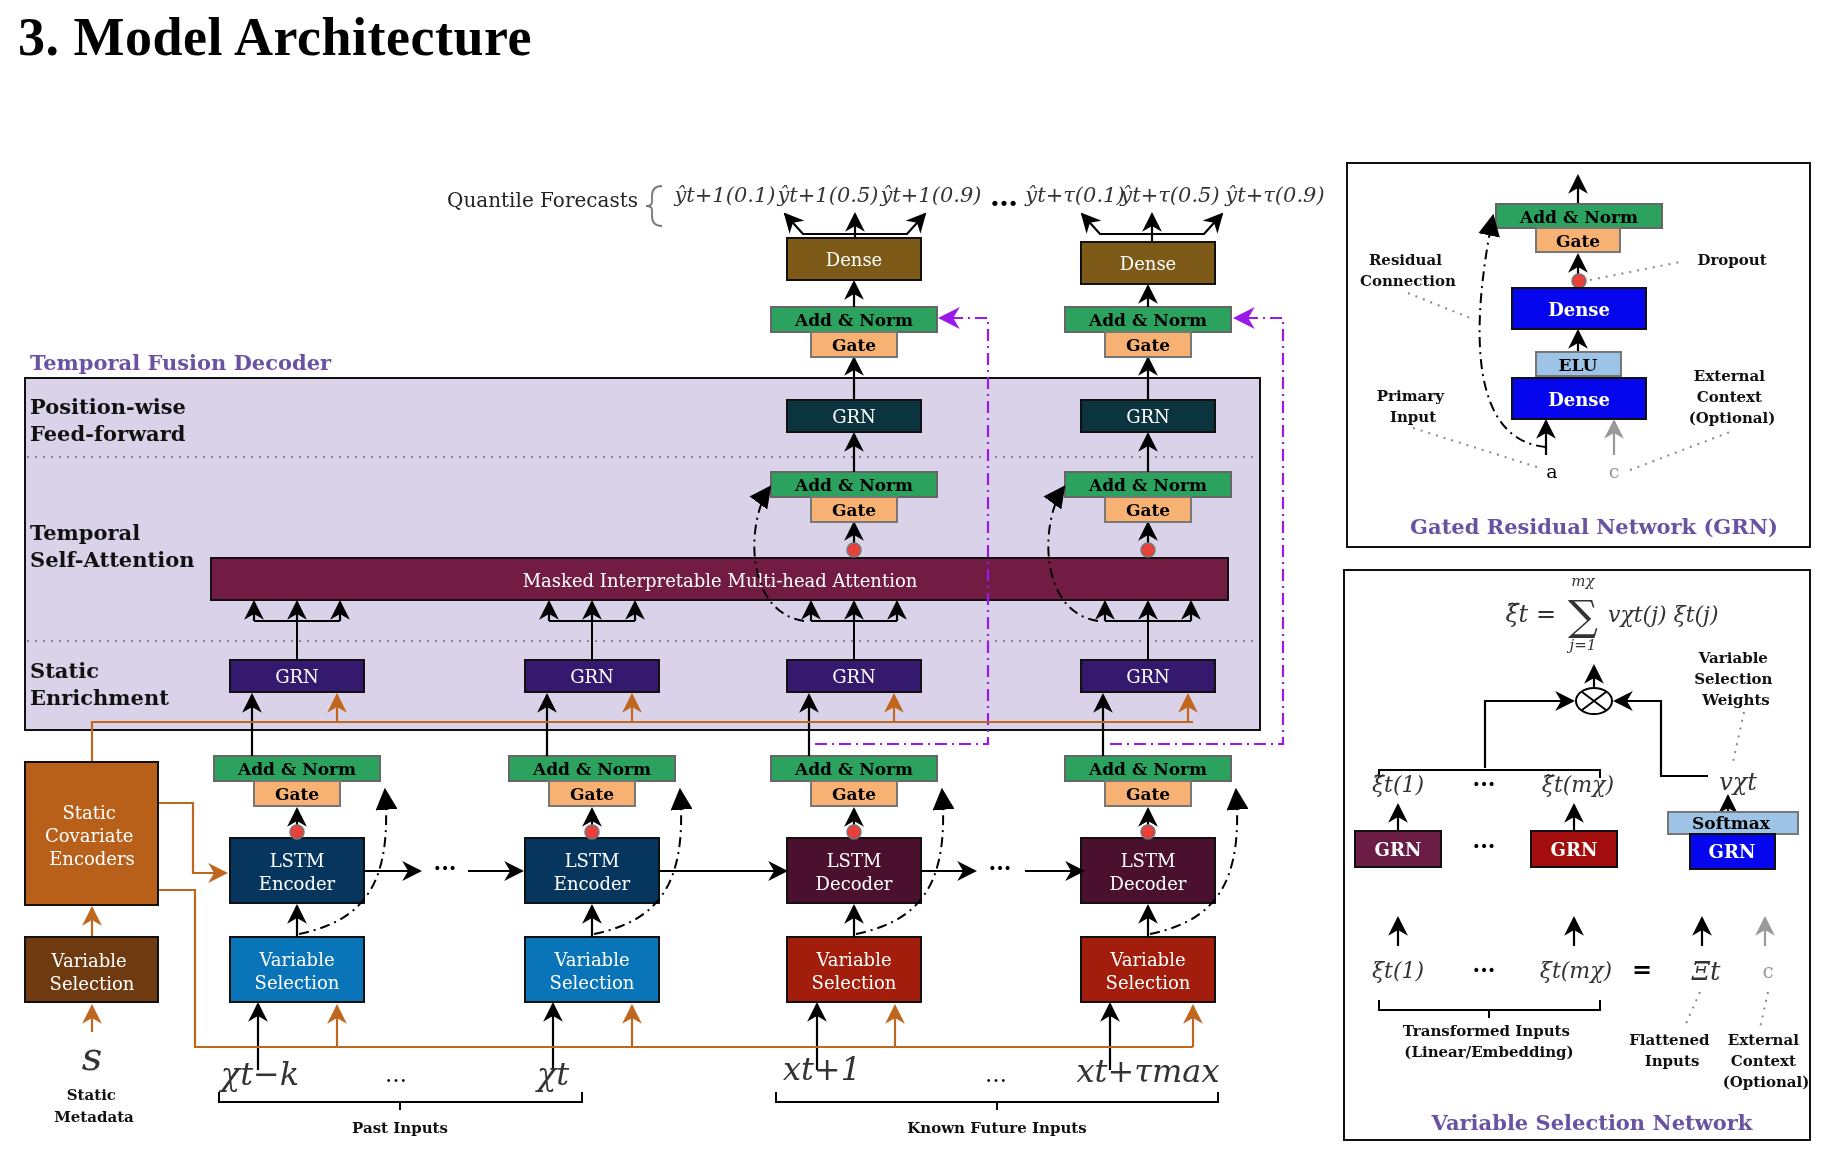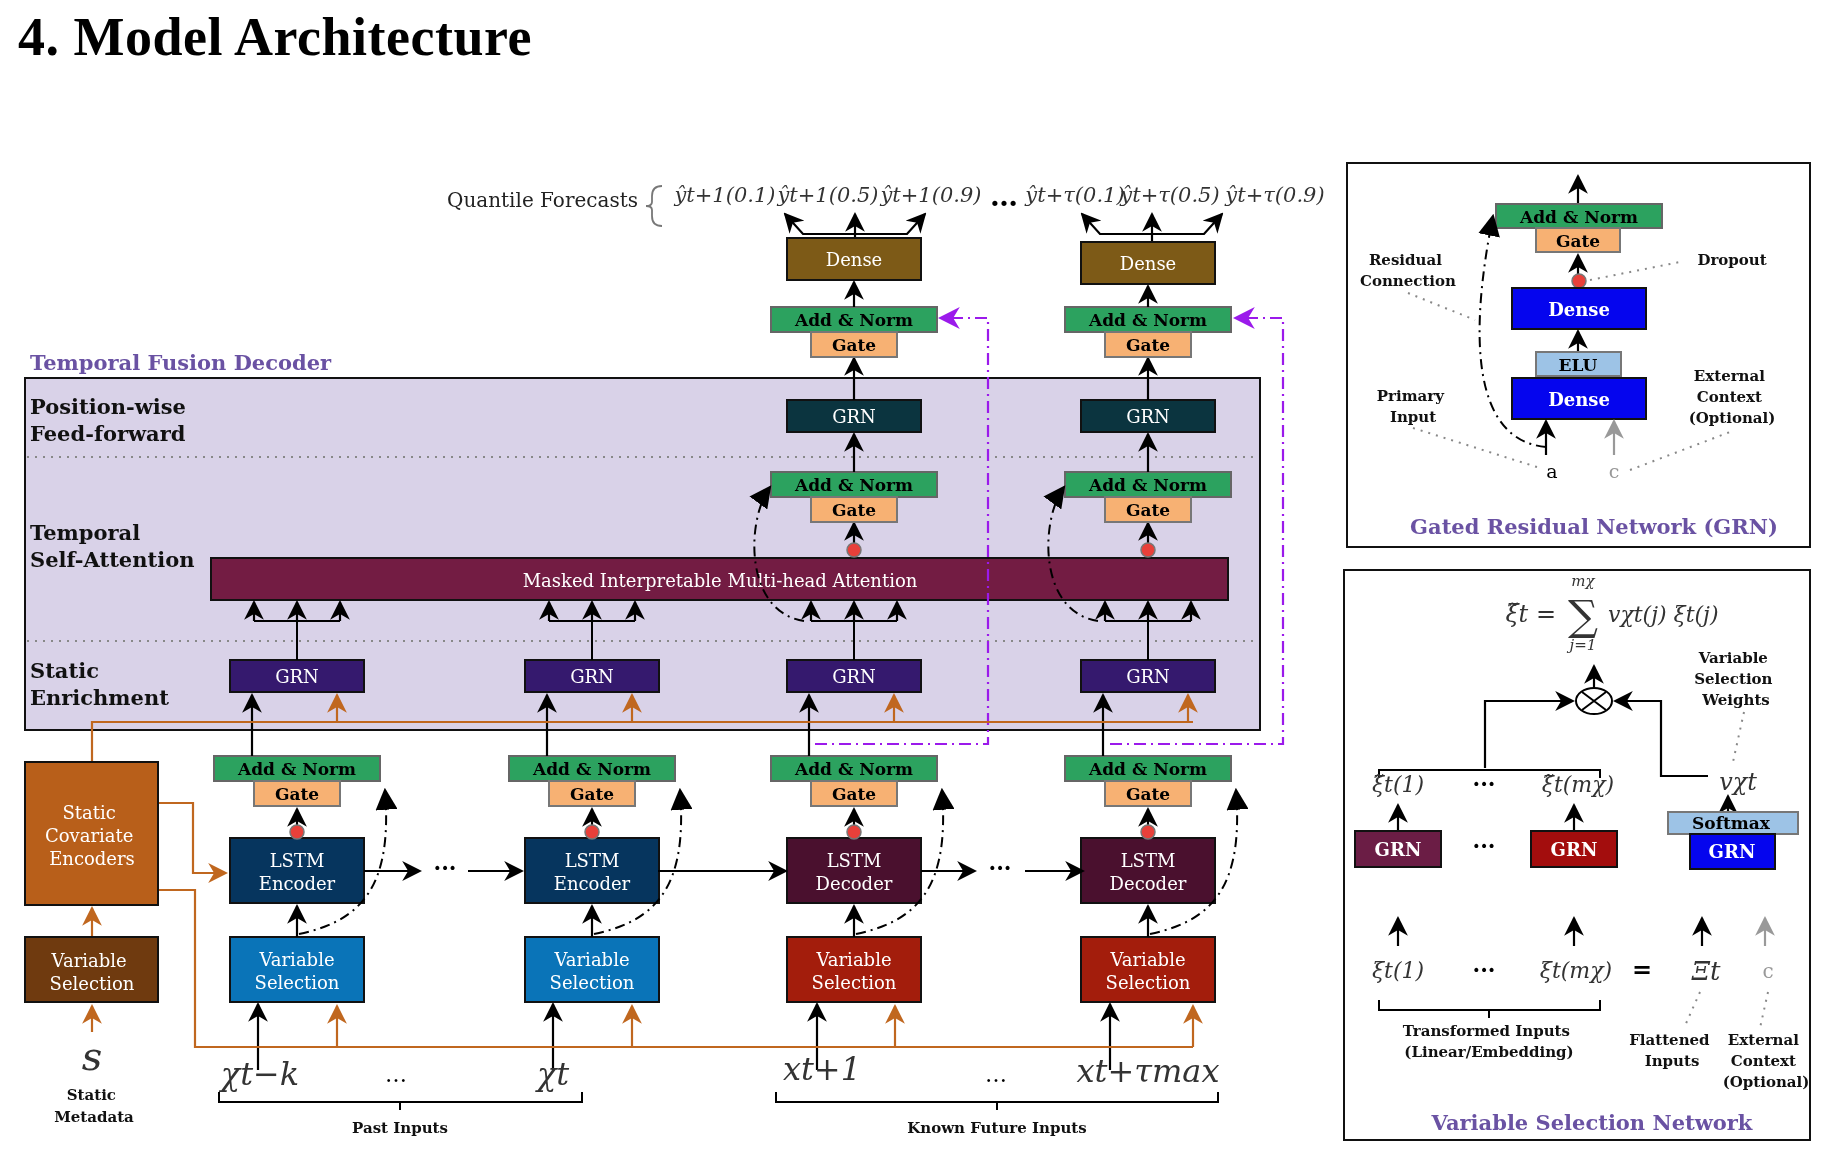--- a/index.html
+++ b/index.html
@@ -10,21 +10,21 @@
   .box-txt{font-family:"DejaVu Serif",serif;fill:#ffffff;font-size:18px;text-anchor:middle;dominant-baseline:central;}
   .dark-txt{font-family:"DejaVu Serif",serif;fill:#000;font-weight:bold;font-size:17px;text-anchor:middle;dominant-baseline:central;}
   .side-lbl{font-family:"DejaVu Serif",serif;font-weight:bold;font-size:21px;fill:#111;}
   .math{font-family:"DejaVu Serif",serif;font-style:italic;fill:#333;}
   .small-b{font-family:"DejaVu Serif",serif;font-weight:bold;font-size:15px;fill:#111;text-anchor:middle;}
   .purple-title{font-family:"DejaVu Serif",serif;font-weight:bold;font-size:21px;fill:#6a52a3;}
 </style>
 </head>
 <body>
 
-<h1 id="page-title">4.  Model Architecture</h1>
+<h1 id="page-title">3.  Model Architecture</h1>
 
 <svg width="1828" height="1150" viewBox="0 0 1828 1150">
   <defs>
     <marker id="ah" viewBox="0 0 10 10" refX="9" refY="5" markerWidth="9" markerHeight="9" orient="auto-start-reverse">
       <path d="M0,0 L10,5 L0,10 L3,5 z" fill="#000"></path>
     </marker>
     <marker id="ahO" viewBox="0 0 10 10" refX="9" refY="5" markerWidth="9" markerHeight="9" orient="auto-start-reverse">
       <path d="M0,0 L10,5 L0,10 L3,5 z" fill="#c0671f"></path>
     </marker>
     <marker id="ahP" viewBox="0 0 10 10" refX="9" refY="5" markerWidth="10" markerHeight="10" orient="auto-start-reverse">

